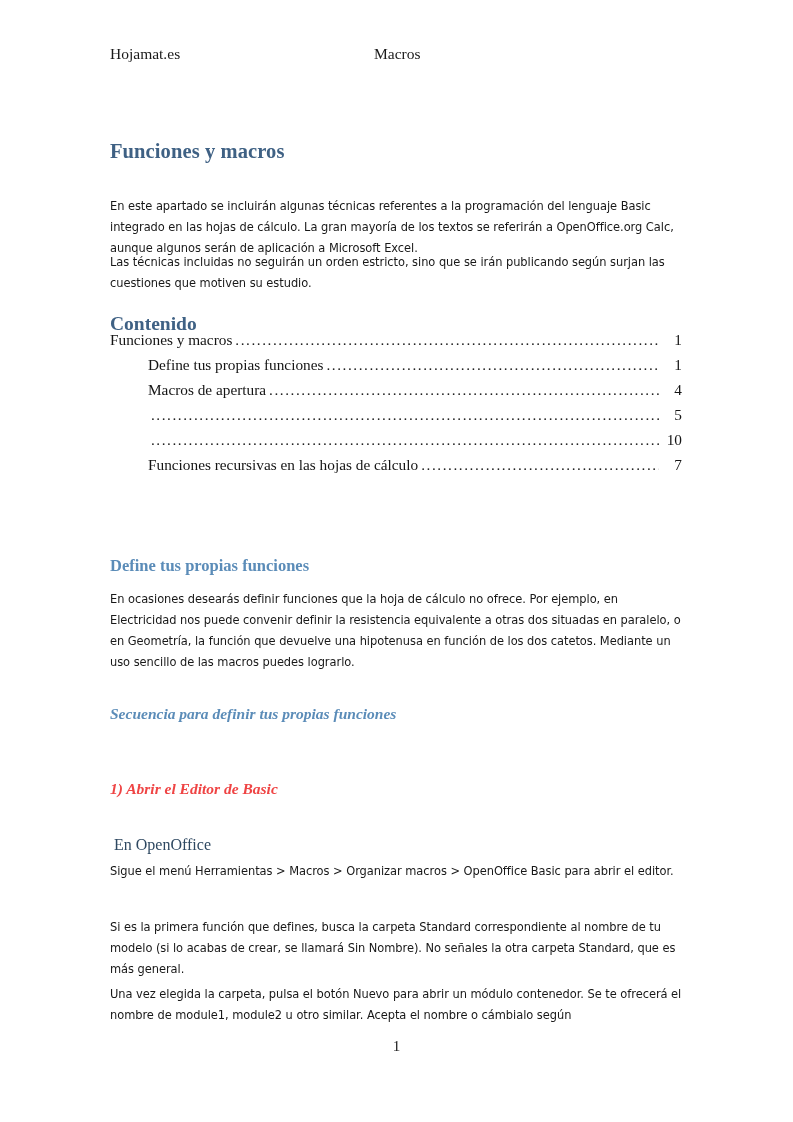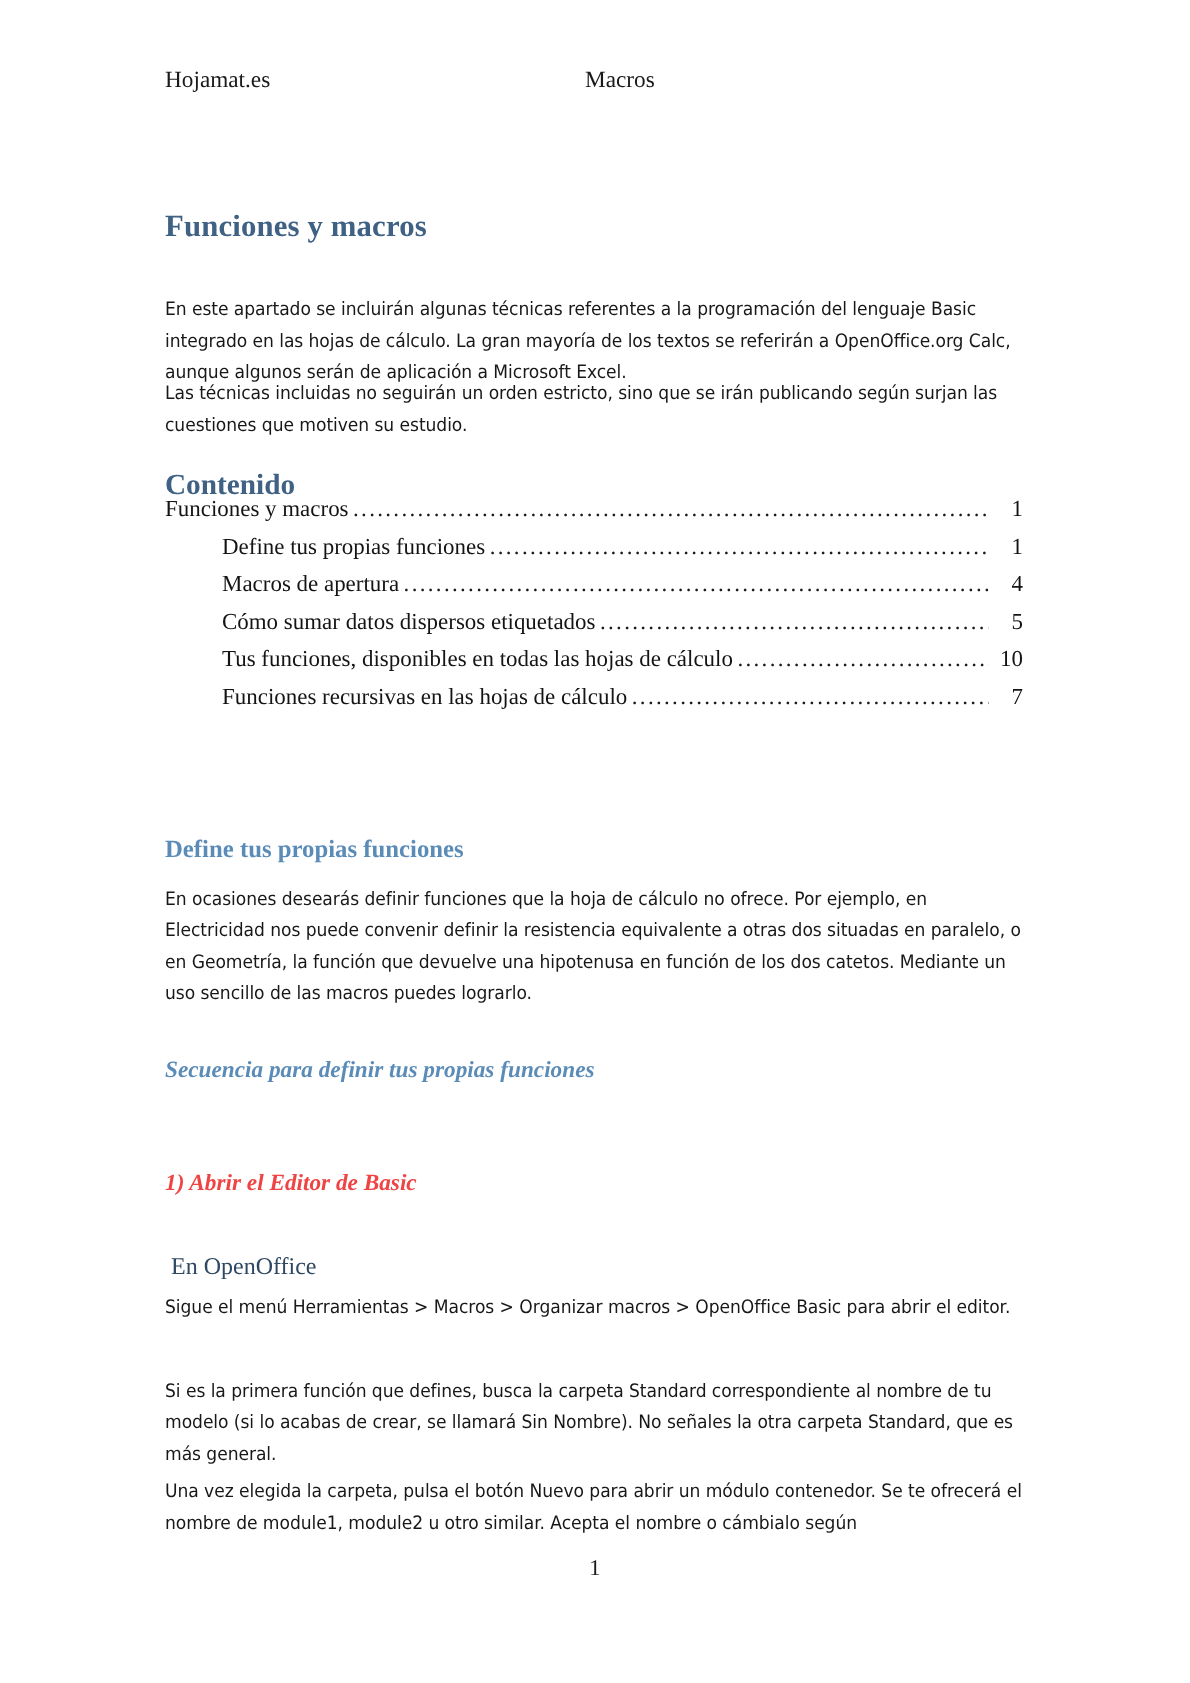--- a/index.html
+++ b/index.html
@@ -38,21 +38,20 @@
   }
   .running-header .hdr-left {
     position: absolute;
     left: 0;
     top: 0;
   }
   .running-header .hdr-center {
     position: absolute;
     left: 264px;
     top: 0;
-    margin-left: 16px;
   }
 
   
   .content {
     position: absolute;
     left: 110px;
     top: 0;
     width: 572px;
   }
 
@@ -224,26 +223,24 @@
           <span class="toc-label">Define tus propias funciones</span>
           <span class="toc-dots"></span>
           <span class="toc-page">1</span>
         </div>
         <div class="toc-row level-2">
           <span class="toc-label">Macros de apertura</span>
           <span class="toc-dots"></span>
           <span class="toc-page">4</span>
         </div>
         <div class="toc-row level-2">
-          <span class="toc-label">Cómo sumar datos dispersos etiquetados</span>
           <span class="toc-dots"></span>
           <span class="toc-page">5</span>
         </div>
         <div class="toc-row level-2">
-          <span class="toc-label">Tus funciones, disponibles en todas las hojas de cálculo</span>
           <span class="toc-dots"></span>
           <span class="toc-page">10</span>
         </div>
         <div class="toc-row level-2">
           <span class="toc-label">Funciones recursivas en las hojas de cálculo</span>
           <span class="toc-dots"></span>
           <span class="toc-page">7</span>
         </div>
       </nav>
 

